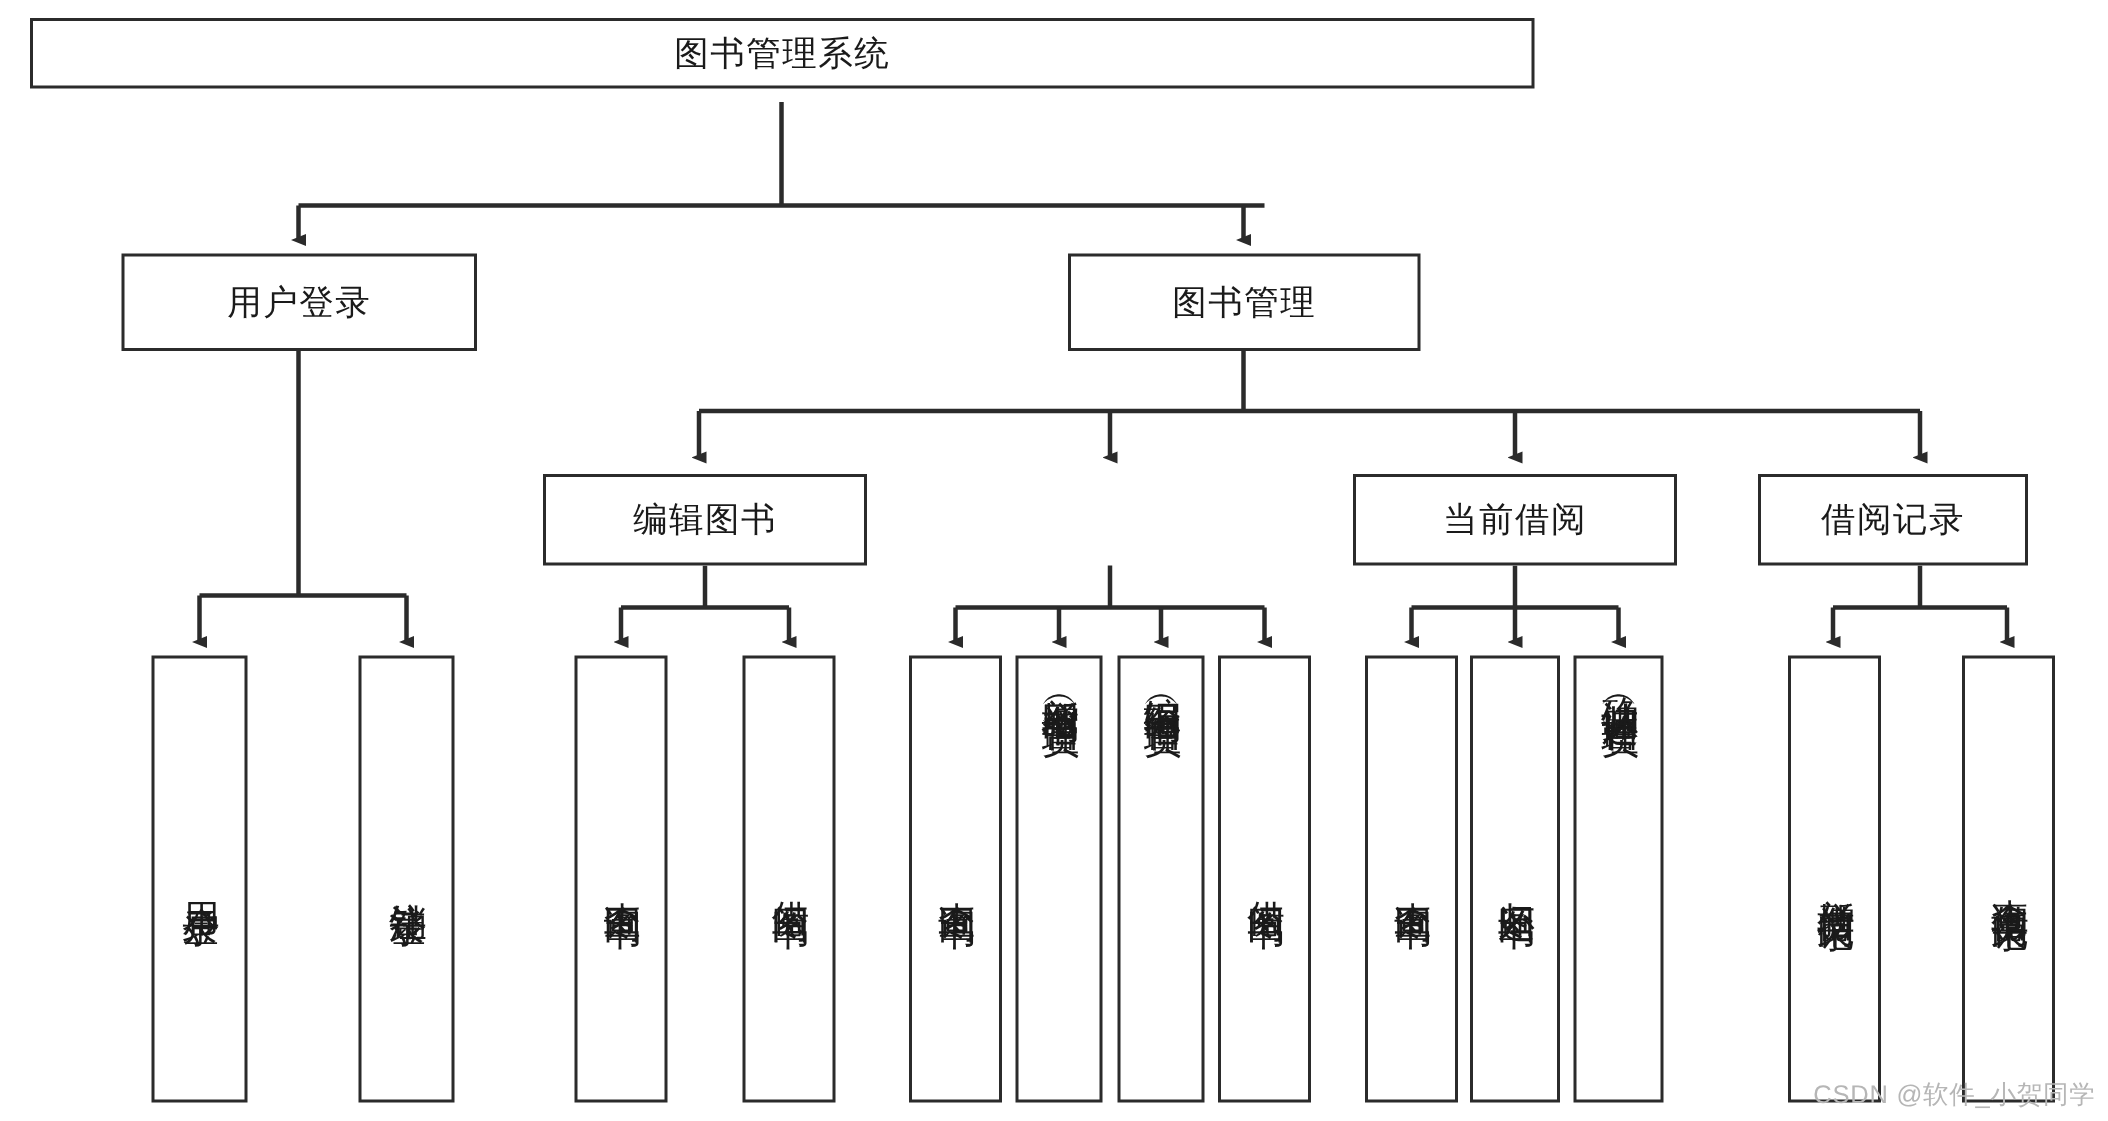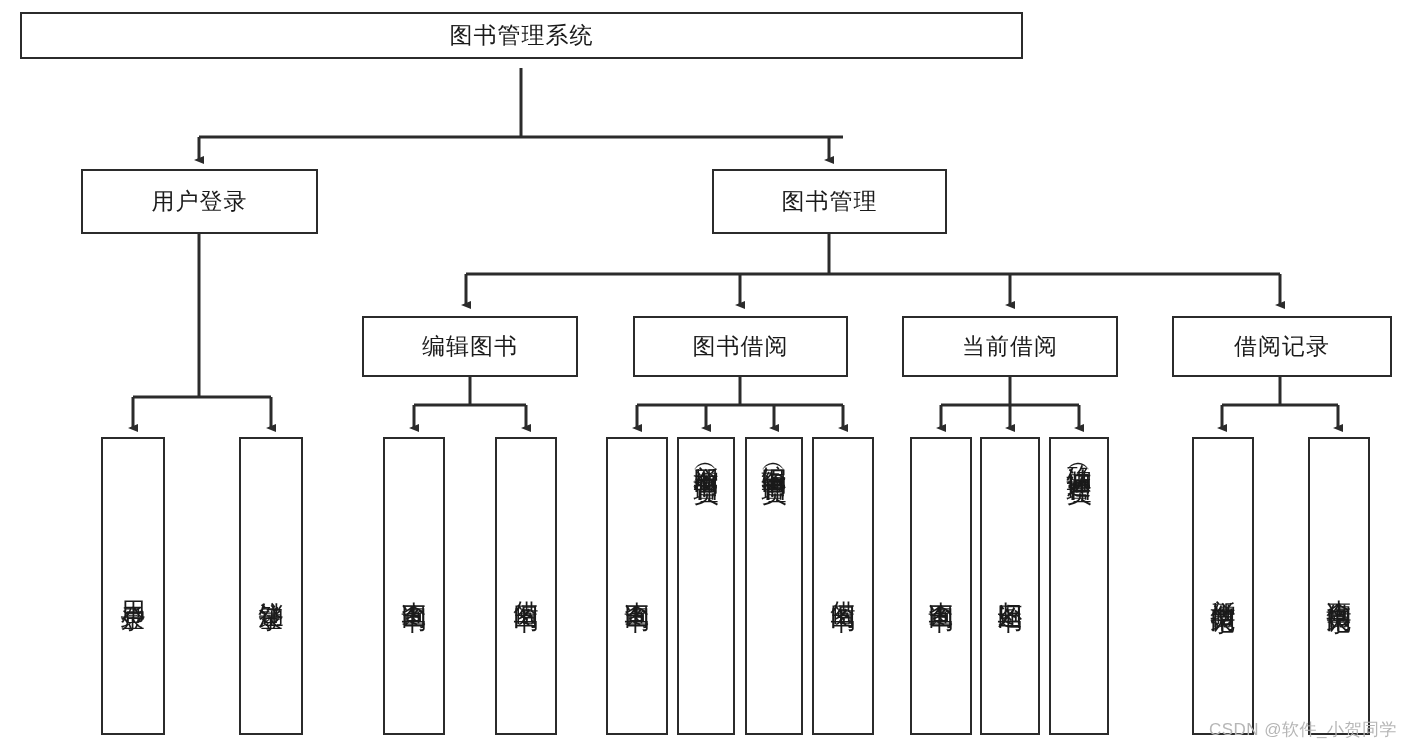--- a/index.html
+++ b/index.html
@@ -130,27 +130,24 @@
   <div class="node horiz" style="left:81px; top:169px; width:237px; height:65px;">
     <span>用户登录</span>
   </div>
   <div class="node horiz" style="left:712px; top:169px; width:235px; height:65px;">
     <span>图书管理</span>
   </div>
 
   <div class="node horiz" style="left:362px; top:316px; width:216px; height:61px;">
     <span>编辑图书</span>
   </div>
-  <div class="node horiz" style="left:633px; top:316px; width:215px; height:61px;">
-    <span>图书借阅</span>
-  </div>
   <div class="node horiz" style="left:902px; top:316px; width:216px; height:61px;">
     <span>当前借阅</span>
   </div>
-  <div class="node horiz" style="left:1172px; top:316px; width:220px; height:61px;">
+  <div class="node horiz" style="left:1172px; top:316px; width:180px; height:61px;">
     <span>借阅记录</span>
   </div>
 
   <div class="node vert centered" style="left:101px; top:437px; width:64px; height:298px;">
     <span class="vlabel">用户登录</span>
   </div>
   <div class="node vert centered" style="left:239px; top:437px; width:64px; height:298px;">
     <span class="vlabel">注销登录</span>
   </div>
 

